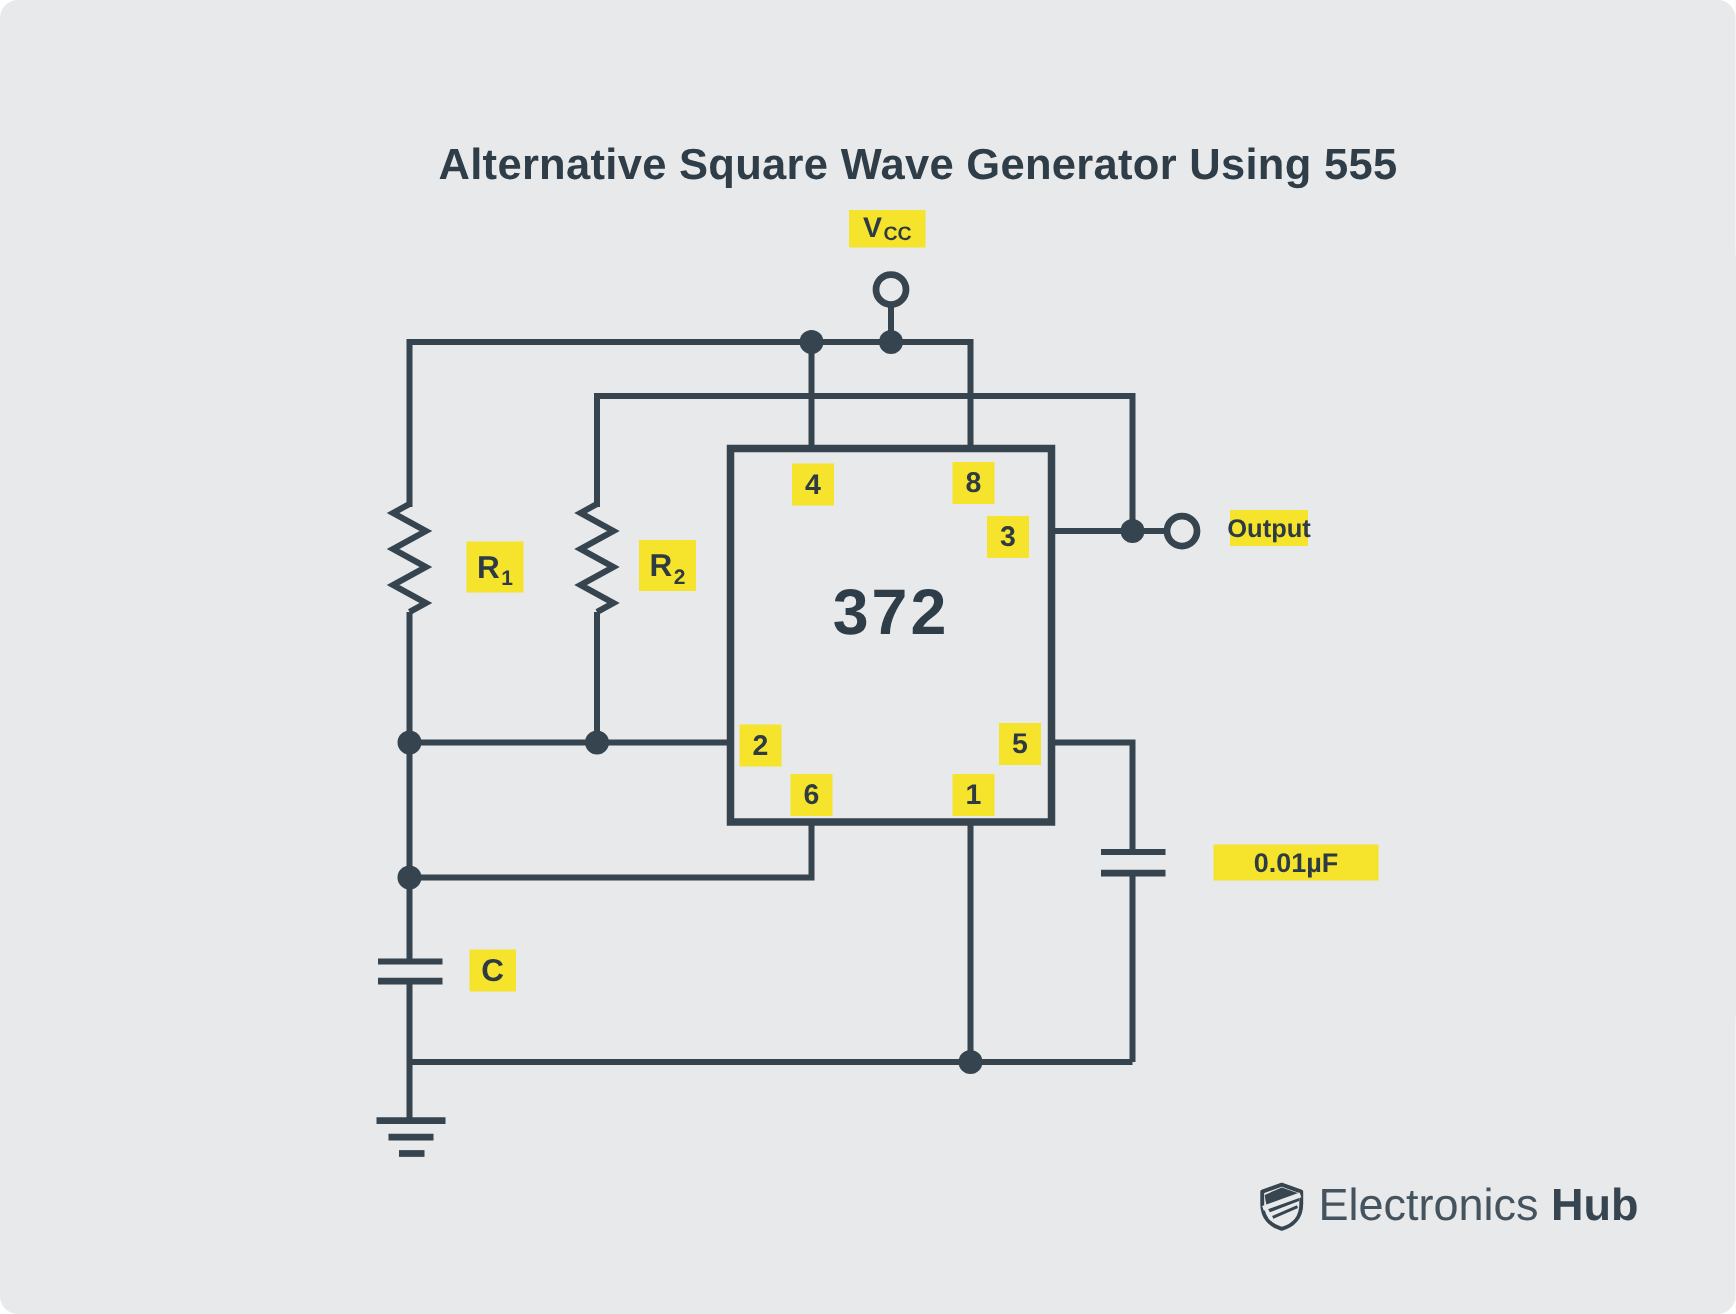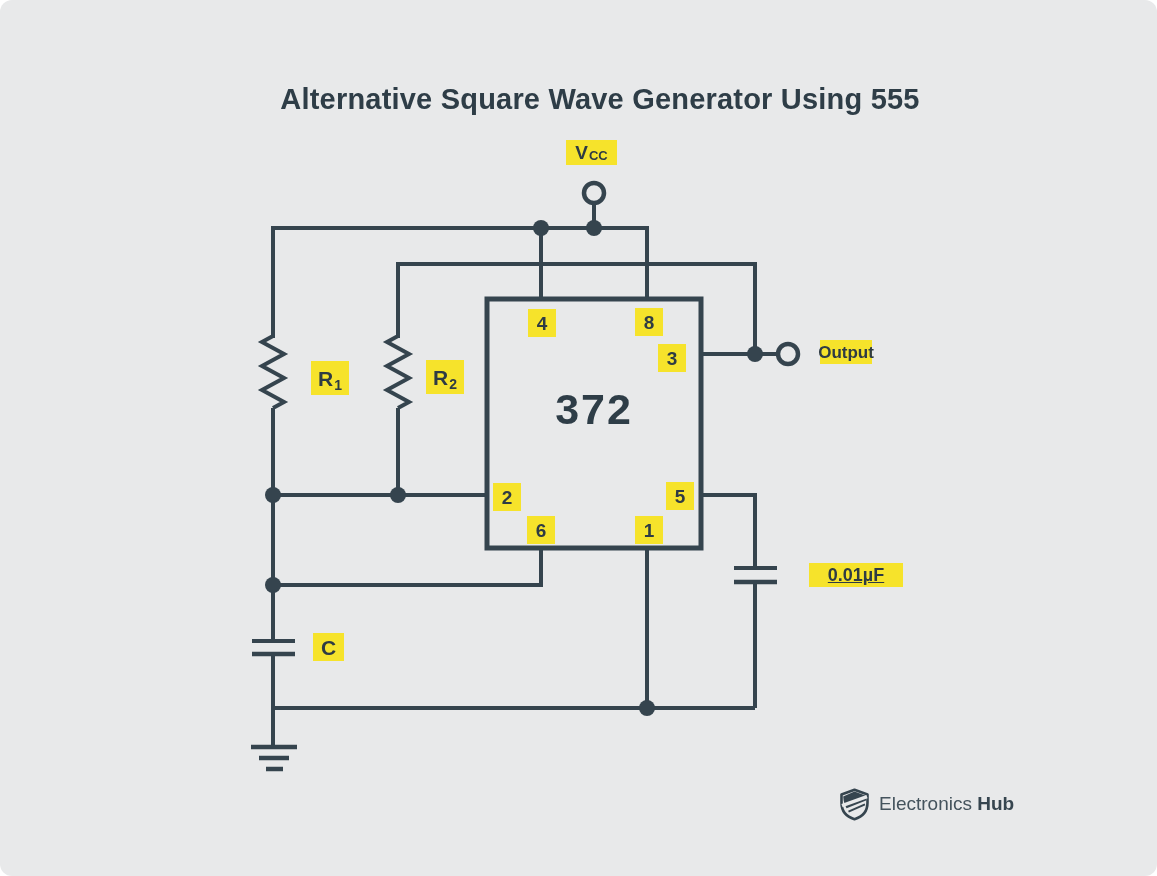--- a/index.html
+++ b/index.html
@@ -1,34 +1,34 @@
 <!DOCTYPE html>
 <html><head>
 <meta charset="utf-8">
 <style>
   html,body{margin:0;padding:0;background:#ffffff;}
   body{width:1157px;height:876px;position:relative;overflow:hidden;
        font-family:"Liberation Sans",sans-serif;}
   .canvas{position:absolute;left:0;top:0;width:1157px;height:876px;
           background:#E8E9EA;border-radius:12px;}
   .title{position:absolute;left:600px;top:99px;transform:translate(-50%,-50%);
-         margin:0;font-size:29px;font-weight:700;color:#2E3D47;
+         margin:12px;font-size:29px;font-weight:700;color:#2E3D47;
          letter-spacing:.2px;white-space:nowrap;}
   svg.circuit{position:absolute;left:0;top:0;}
   .ylabel{position:absolute;background:#F6E32B;color:#2E3B44;font-weight:700;
           display:flex;align-items:center;justify-content:center;line-height:1;}
   .pin{width:28px;height:28px;font-size:19px;}
   .comp{font-size:20px;}
   .sub{font-size:13px;font-weight:700;align-self:flex-end;
        transform:translateY(-3px);margin-left:1px;}
   .ic-label{position:absolute;left:594px;top:409px;transform:translate(-50%,-50%);
             font-size:43px;font-weight:700;color:#2E3D47;letter-spacing:2px;}
   .footer{position:absolute;left:839px;top:786px;height:36px;display:flex;
           align-items:center;gap:9px;}
-  .brand{font-size:19px;color:#44535D;white-space:nowrap;}
+  .brand{font-size:30px;color:#44535D;white-space:nowrap;}
   .brand b{color:#36454F;font-weight:700;}
 </style>
 </head>
 <body>
 
 <div class="canvas">
 
   <h1 class="title">Alternative Square Wave Generator Using 555</h1>
 
   <svg class="circuit" width="1157" height="876" viewBox="0 0 1157 876">
@@ -117,21 +117,21 @@
   <div class="ylabel comp" style="left:426px;top:360px;width:38px;height:34px;font-size:21px;">
     <span>R</span>
       <span class="sub" style="font-size:14px;">2</span>
   </div>
   <div class="ylabel comp" style="left:313px;top:633px;width:31px;height:28px;font-size:21px;">
     <span>C</span>
   </div>
   <div class="ylabel comp" style="left:820px;top:340px;width:52px;height:24px;font-size:17px;">
     <span>Output</span>
   </div>
-  <div class="ylabel comp" style="left:809px;top:563px;width:94px;height:24px;font-size:18px;text-decoration:underline;">
+  <div class="ylabel comp" style="left:809px;top:563px;width:110px;height:24px;font-size:18px;">
     <span>0.01µF</span>
   </div>
 
   <div class="footer">
     <svg width="31" height="33" viewBox="0 0 31 33">
       <path d="M15.5 1.8 L28.5 6.4 V14.6 C28.5 23.7 23 29.1 15.5 31.2 C8 29.1 2.5 23.7 2.5 14.6 V6.4 Z" fill="none" stroke="#36454F" stroke-width="2.6" stroke-linejoin="round"></path>
       <path d="M4.2 8.6 L15.5 3.6 L27 7.7 L27 12.6 L7.6 20.2 C5.7 17.2 4.5 13.4 4.2 8.6 Z" fill="#36454F"></path>
       <line x1="3" y1="17.6" x2="28" y2="8.6" stroke="#E8E9EA" stroke-width="3.4"></line>
       <line x1="9.5" y1="23.6" x2="26" y2="16.4" stroke="#36454F" stroke-width="2"></line>
     </svg>

